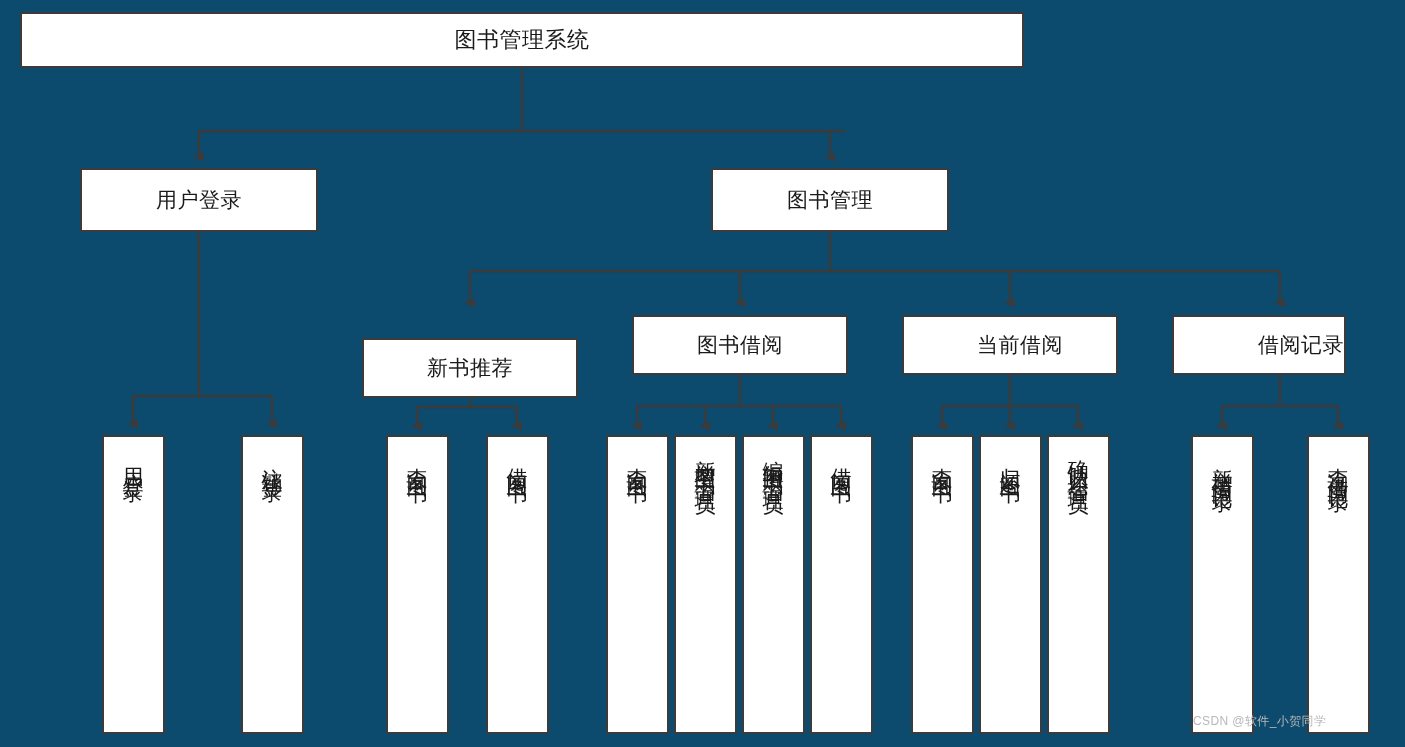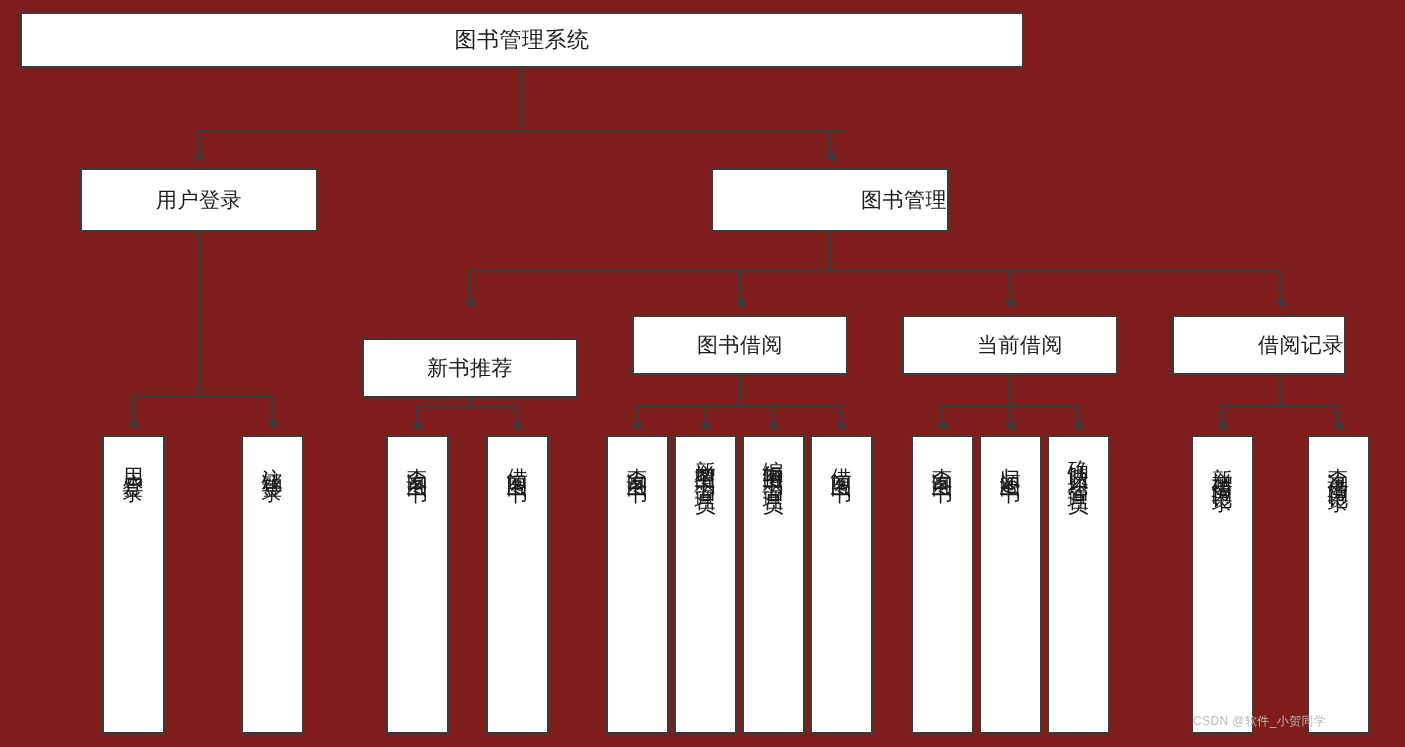--- a/index.html
+++ b/index.html
@@ -7,21 +7,21 @@
     padding: 0;
     background: #ffffff;
   }
   body {
     font-family: "Liberation Sans", "DejaVu Sans", sans-serif;
   }
   #canvas {
     position: relative;
     width: 1405px;
     height: 747px;
-    background: #7f1d1d;
+    background: #0c4a6e;
     overflow: hidden;
   }
   svg.connectors {
     position: absolute;
     left: 0;
     top: 0;
     width: 1405px;
     height: 747px;
     pointer-events: none;
   }
@@ -133,21 +133,21 @@
   </svg>
 
   <div class="node horizontal root" style="left:20px; top:12px; width:1004px; height:56px;">
     <span class="node-label">图书管理系统</span>
   </div>
 
   <div class="node horizontal" style="left:80px; top:168px; width:238px; height:64px;">
     <span class="node-label">用户登录</span>
   </div>
 
-  <div class="node horizontal" style="left:711px; top:168px; width:238px; height:64px;justify-content:flex-end;">
+  <div class="node horizontal" style="left:711px; top:168px; width:238px; height:64px;">
     <span class="node-label">图书管理</span>
   </div>
 
   <div class="node horizontal" style="left:362px; top:315px; width:216px; height:60px;margin-top:23px;">
     <span class="node-label">新书推荐</span>
   </div>
 
   <div class="node horizontal" style="left:632px; top:315px; width:216px; height:60px;">
     <span class="node-label">图书借阅</span>
   </div>

